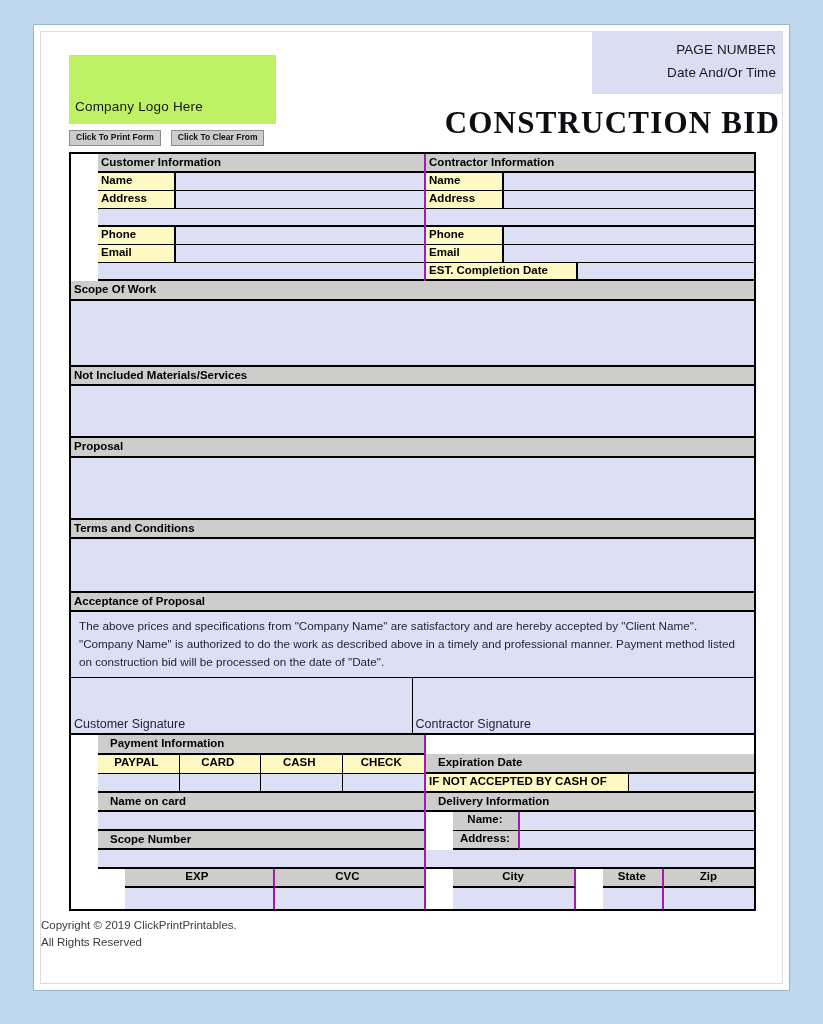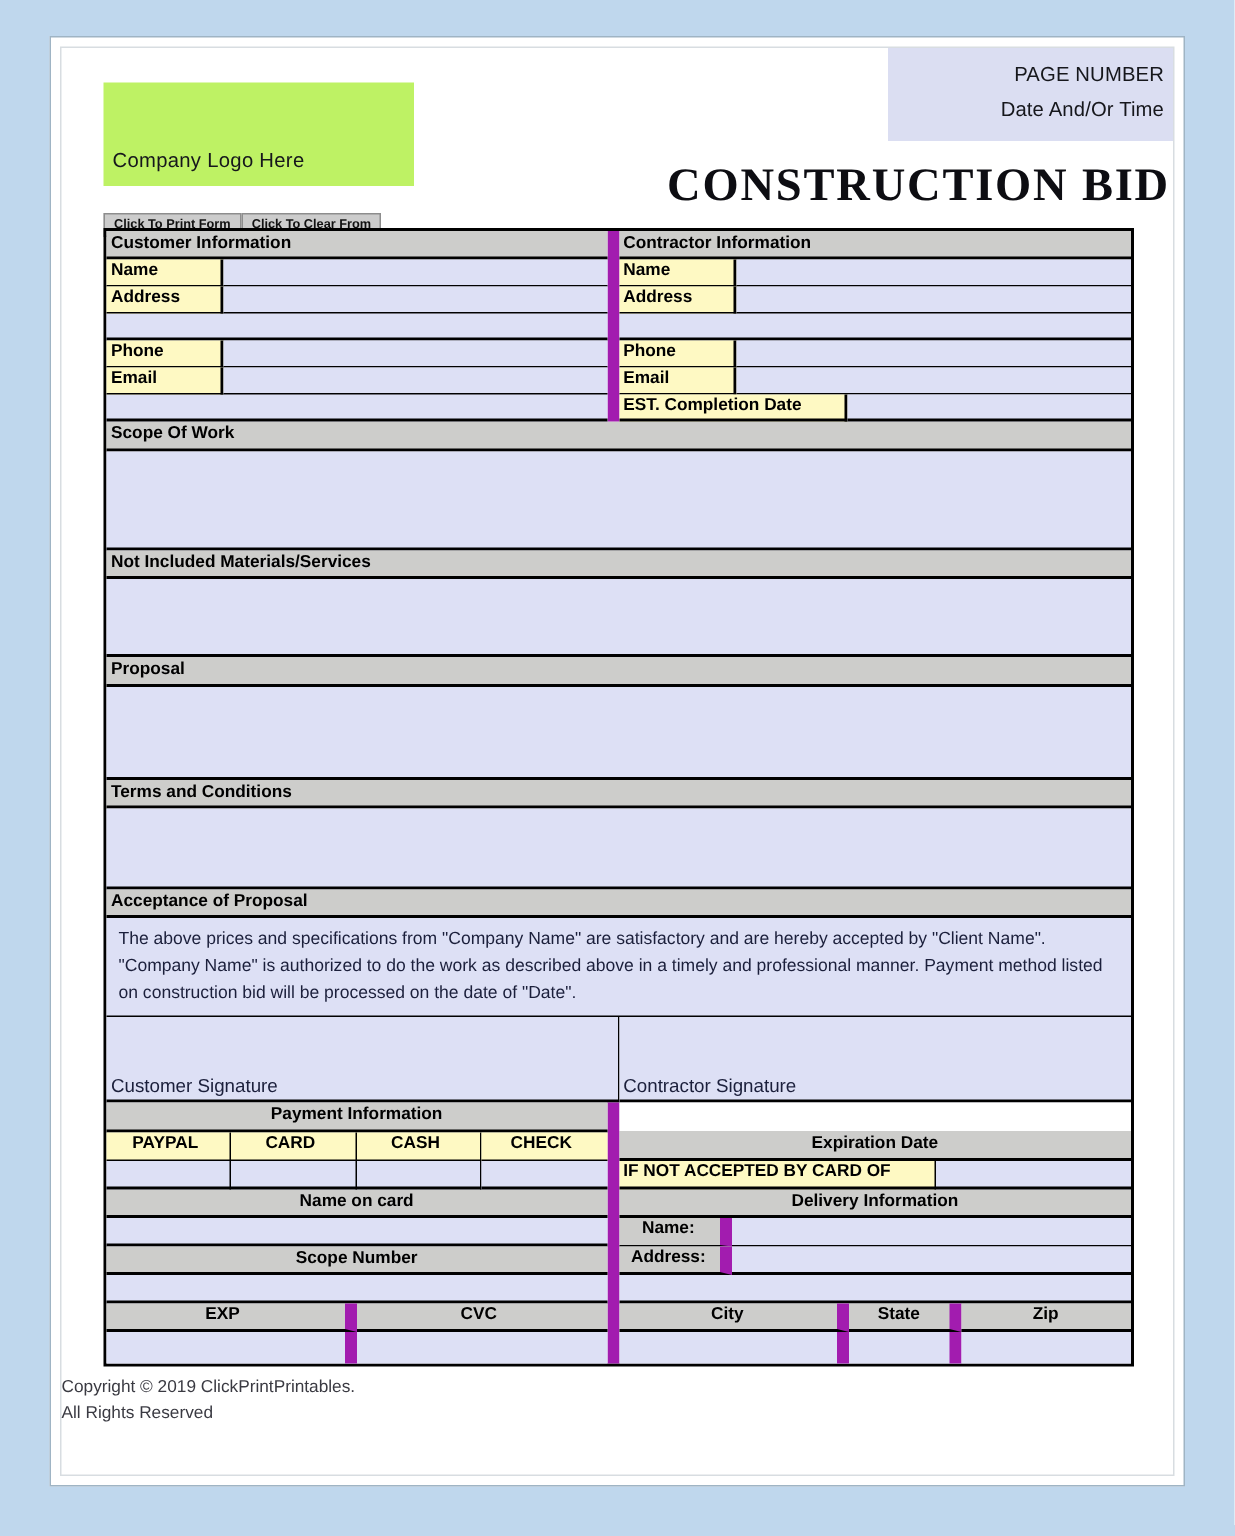--- a/index.html
+++ b/index.html
@@ -52,23 +52,23 @@
     position: absolute;
     left: 6px;
     bottom: 10px;
     font-size: 13.5px;
     color: #16171c;
     letter-spacing: .2px;
   }
   .btn-row {
     position: absolute;
     left: 28px;
-    top: 110px;
+    top: 98px;
     display: flex;
-    gap: 0;
+    gap: 10px;
   }
   .gbtn {
     background: #cccccc;
     border: 1px solid #8d8d8d;
     font-size: 8.5px;
     font-weight: bold;
     color: #111;
     padding: 2px 6px 3px 6px;
     line-height: 1.1;
     white-space: nowrap;
@@ -120,42 +120,42 @@
   .bandhdr {
     background: #cdcdcb;
     font-size: 11.5px;
     font-weight: bold;
     color: #000;
     padding: 1px 0 2px 3px;
     border-bottom: 2px solid #000;
     box-sizing: border-box;
     line-height: 1.25;
   }
-  .bandhdr.center { text-align: center; padding-left: 0; }
+  .bandhdr.center { text-align: left; padding-left: 12px; }
 
   .fld {
     background: #dde0f5;
     box-sizing: border-box;
   }
   .lbl {
     background: #fef9c3;
     font-size: 11.5px;
     font-weight: bold;
     color: #000;
     padding: 0px 4px 1px 3px;
     box-sizing: border-box;
     line-height: 1.35;
     white-space: nowrap;
   }
   .lbl.gray { background: #cdcdcb; text-align: center; }
   .lbl.center { text-align: center; padding-left: 0; padding-right: 4px; }
 
   .bb { border-bottom: 2px solid #000; }
   .bb1 { border-bottom: 1px solid #000; }
-  .br { border-right: 8px solid #a21caf; }
+  .br { border-right: 2px solid #a21caf; margin-left: 27px; }
   .br1 { border-right: 1px solid #000; }
 
   .half { width: 50%; }
 
   
   .inforow { display: flex; height: 18px; }
   .inforow .lbl { width: 78px; border-right: 2px solid #000; border-bottom: 1px solid #000; }
   .inforow .fld { flex: 1; border-bottom: 1px solid #000; }
   .inforow.last .lbl, .inforow.last .fld { border-bottom: 2px solid #000; }
 
@@ -337,21 +337,21 @@
           <div class="fld" style="width:50%"></div>
         </div>
       </div>
 
       <div class="col half">
         <div class="sigcap white" style="height:19px"></div>
 
         <div class="bandhdr center">Expiration Date</div>
 
         <div class="row" style="height:19px">
-          <div class="lbl br1 bb" style="width:62%">IF NOT ACCEPTED BY CARD OF</div>
+          <div class="lbl br1 bb" style="width:62%">IF NOT ACCEPTED BY CASH OF</div>
           <div class="fld bb" style="width:38%"></div>
         </div>
 
         <div class="bandhdr center">Delivery Information</div>
 
         <div class="row" style="height:19px">
           <div class="lbl gray br bb1" style="width:22%">Name:</div>
           <div class="fld bb1" style="width:78%"></div>
         </div>
         <div class="row" style="height:19px">

